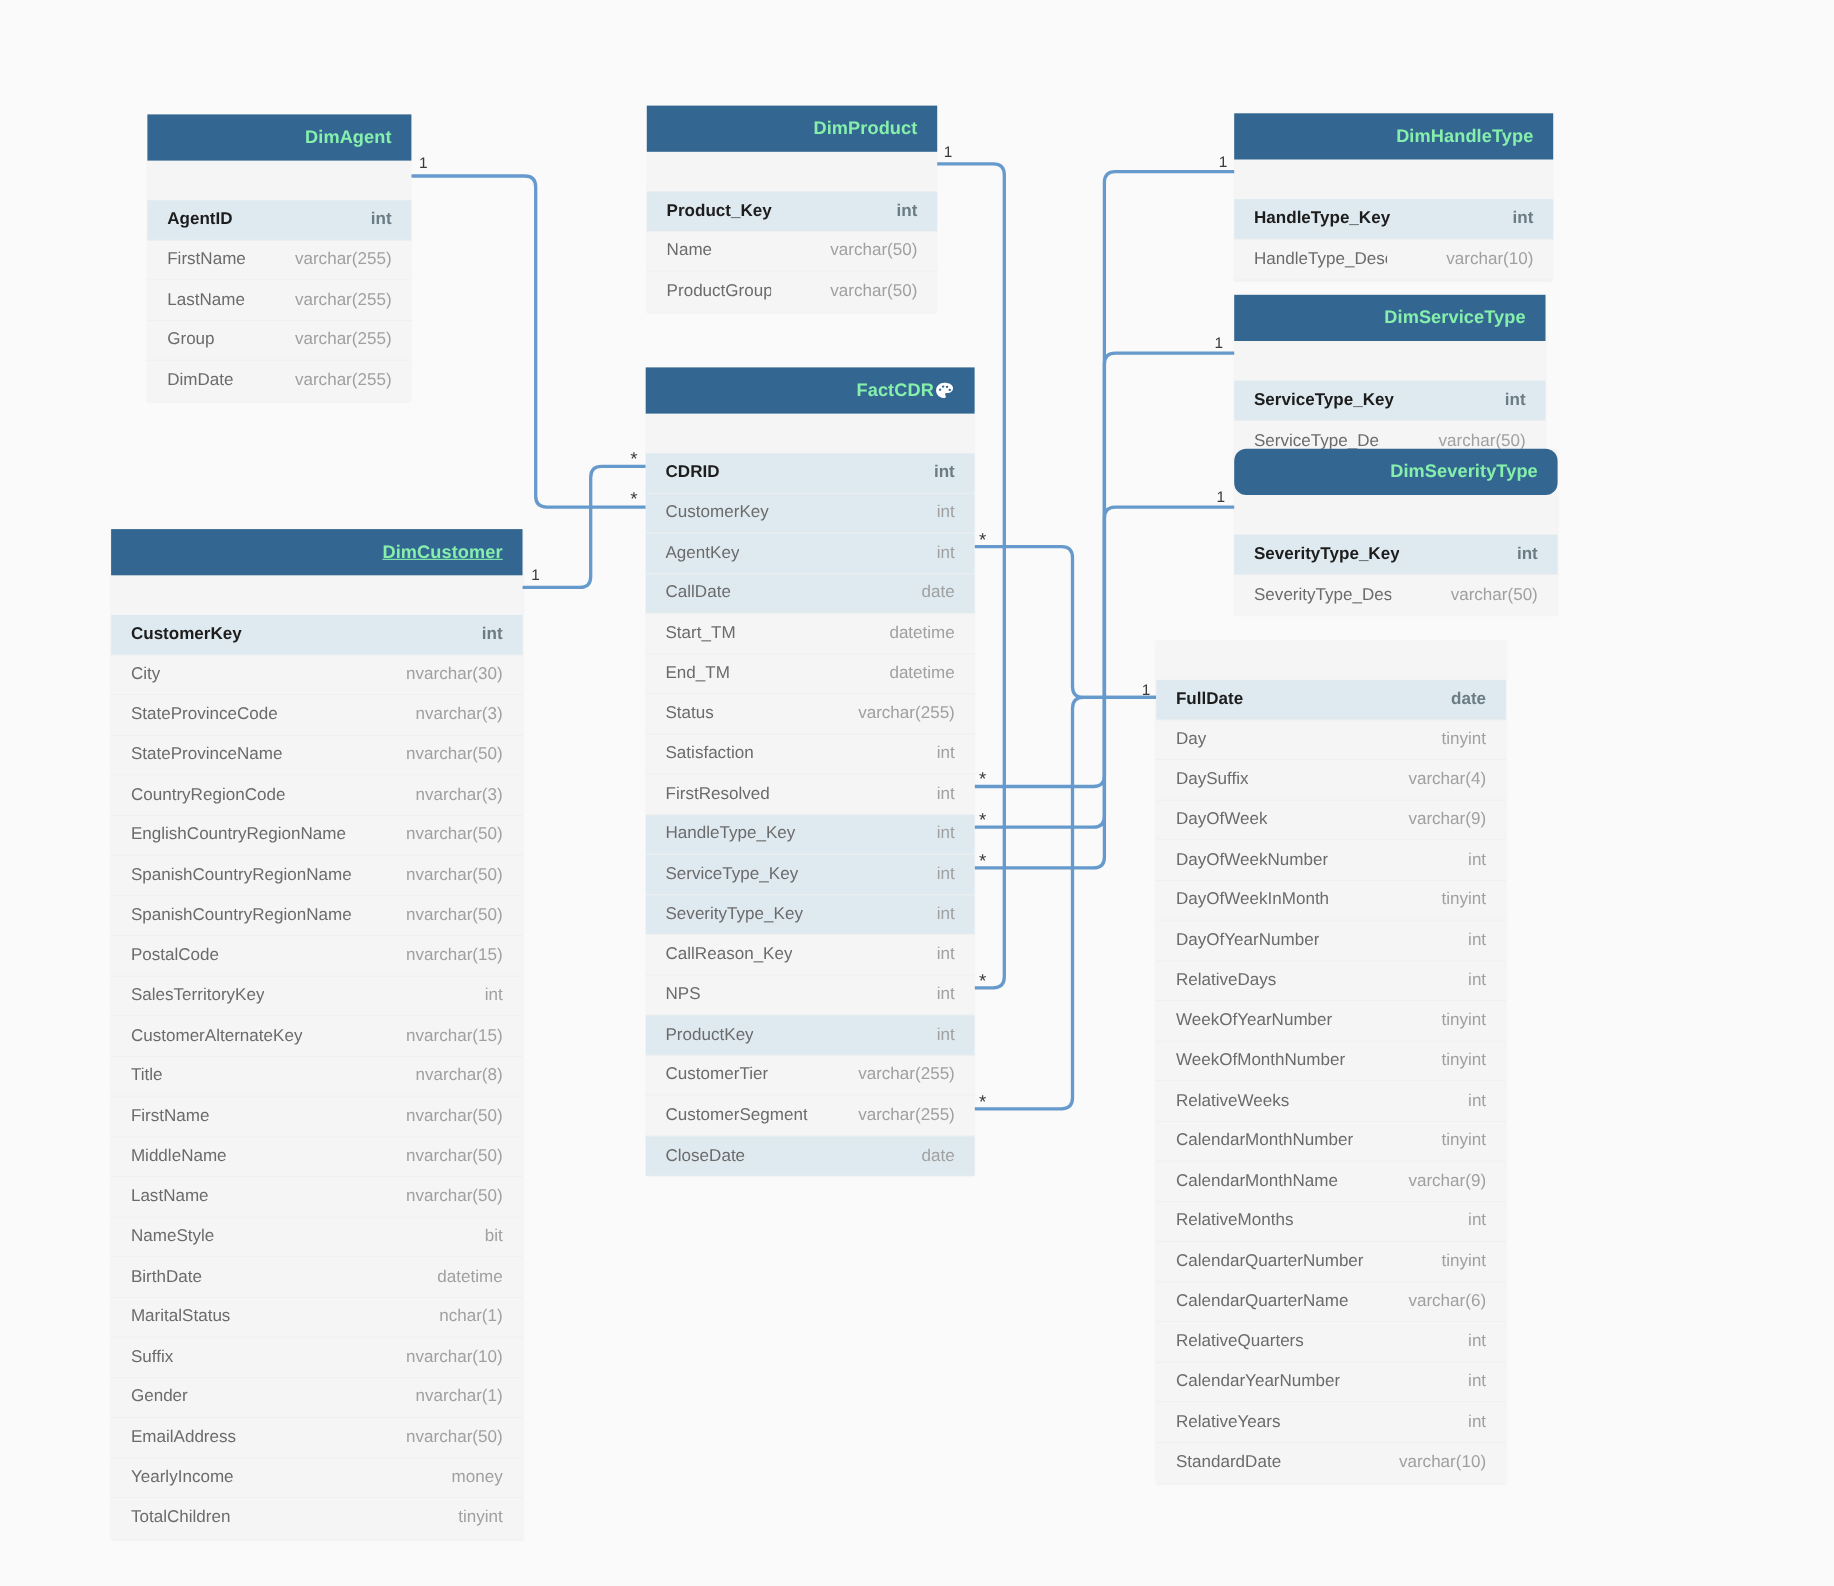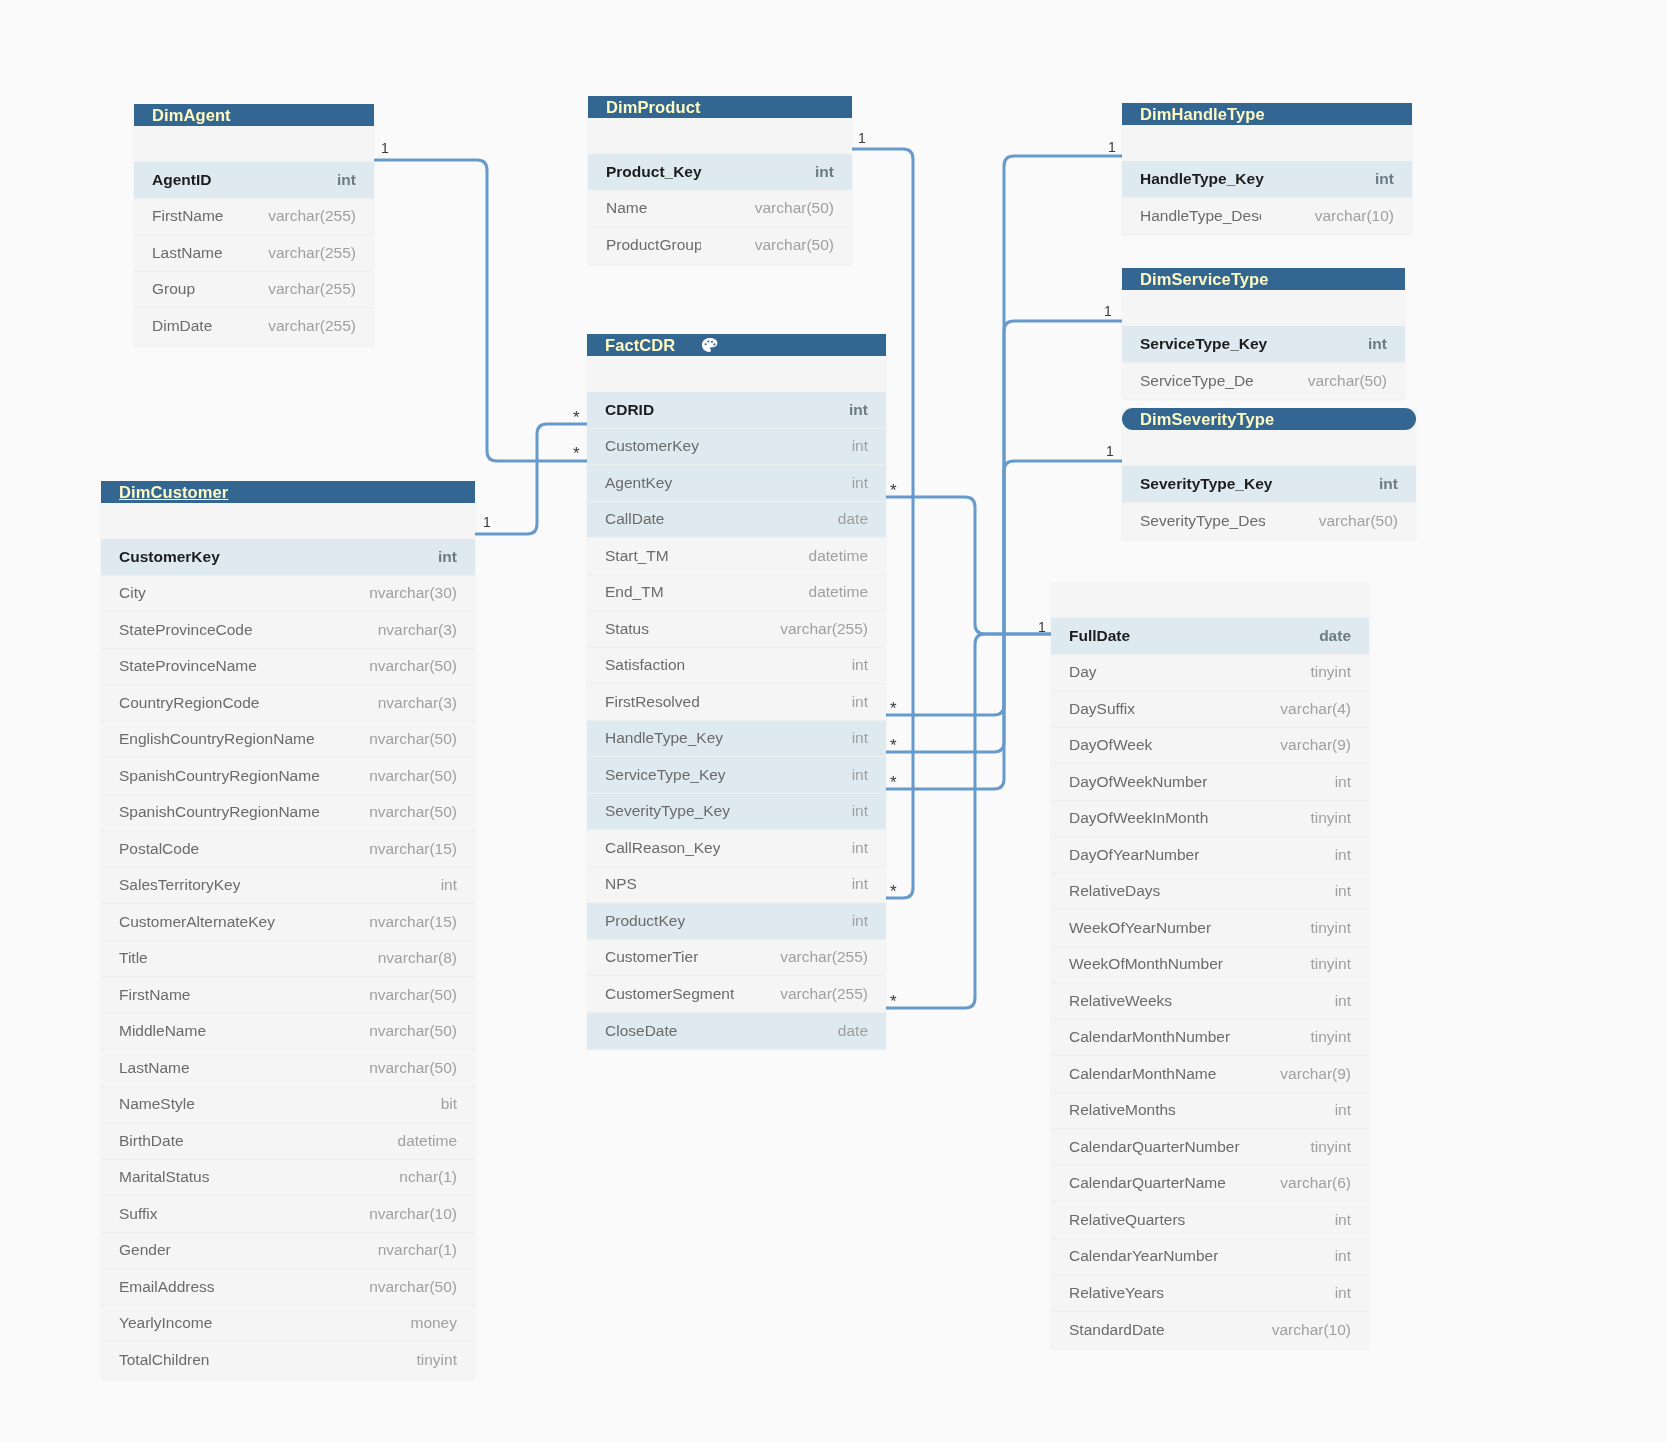--- a/index.html
+++ b/index.html
@@ -23,29 +23,29 @@
     z-index: 1;
   }
   .ent {
     position: absolute;
     z-index: 2;
     background: #f5f5f5;
     box-shadow: 0 1px 2px rgba(0,0,0,0.06);
   }
   .ent-header {
     background: #336791;
-    color: #fef9c3;
+    color: #86efac;
     font-weight: bold;
     font-size: 16.5px;
     padding: 0 18px;
-    height: 22px;
+    height: 42px;
     line-height: 38px;
     display: flex;
     align-items: center;
-    justify-content: flex-start;
+    justify-content: flex-end;
   }
   .ent-header .hdr-title { letter-spacing: 0.1px; }
   .palette-icon { display: flex; align-items: center; }
   .row {
     display: flex;
     align-items: center;
     justify-content: space-between;
     height: 36.5px;
     padding: 0 18px;
     font-size: 15.5px;
@@ -193,21 +193,21 @@
         <div class="row pk">
           <span class="cname">SeverityType_Key</span>
           <span class="dtype">int</span>
         </div>
         <div class="row">
           <span class="cname">SeverityType_Desc</span>
           <span class="dtype">varchar(50)</span>
         </div>
       </div>
       <div class="ent" style="left: 587px; top: 334px; width: 299px;">
-        <div class="ent-header" style="background: rgb(51, 103, 145); gap: 25px;">
+        <div class="ent-header" style="background: rgb(51, 103, 145);">
           <span class="hdr-title">FactCDR</span>
           <span class="palette-icon">
             <svg width="19" height="19" viewBox="0 0 24 24" aria-hidden="true">
               <path fill="#ffffff" d="M12 2.5c-5.2 0-9.5 3.9-9.5 8.8 0 4.9 4.3 8.8 9.5 8.8 1 0 1.8-.8 1.8-1.8 0-.5-.2-.9-.5-1.2-.3-.3-.5-.7-.5-1.2 0-1 .8-1.8 1.8-1.8h2.1c3 0 5.3-2.3 5.3-5.2 0-3.9-4.3-6.4-10-6.4z"></path>
               <circle cx="7.1" cy="10.4" r="1.35" fill="#336791"></circle>
               <circle cx="10.6" cy="6.9" r="1.35" fill="#336791"></circle>
               <circle cx="15.1" cy="7.2" r="1.35" fill="#336791"></circle>
               <circle cx="18.2" cy="10.6" r="1.35" fill="#336791"></circle>
             </svg>
           </span>

